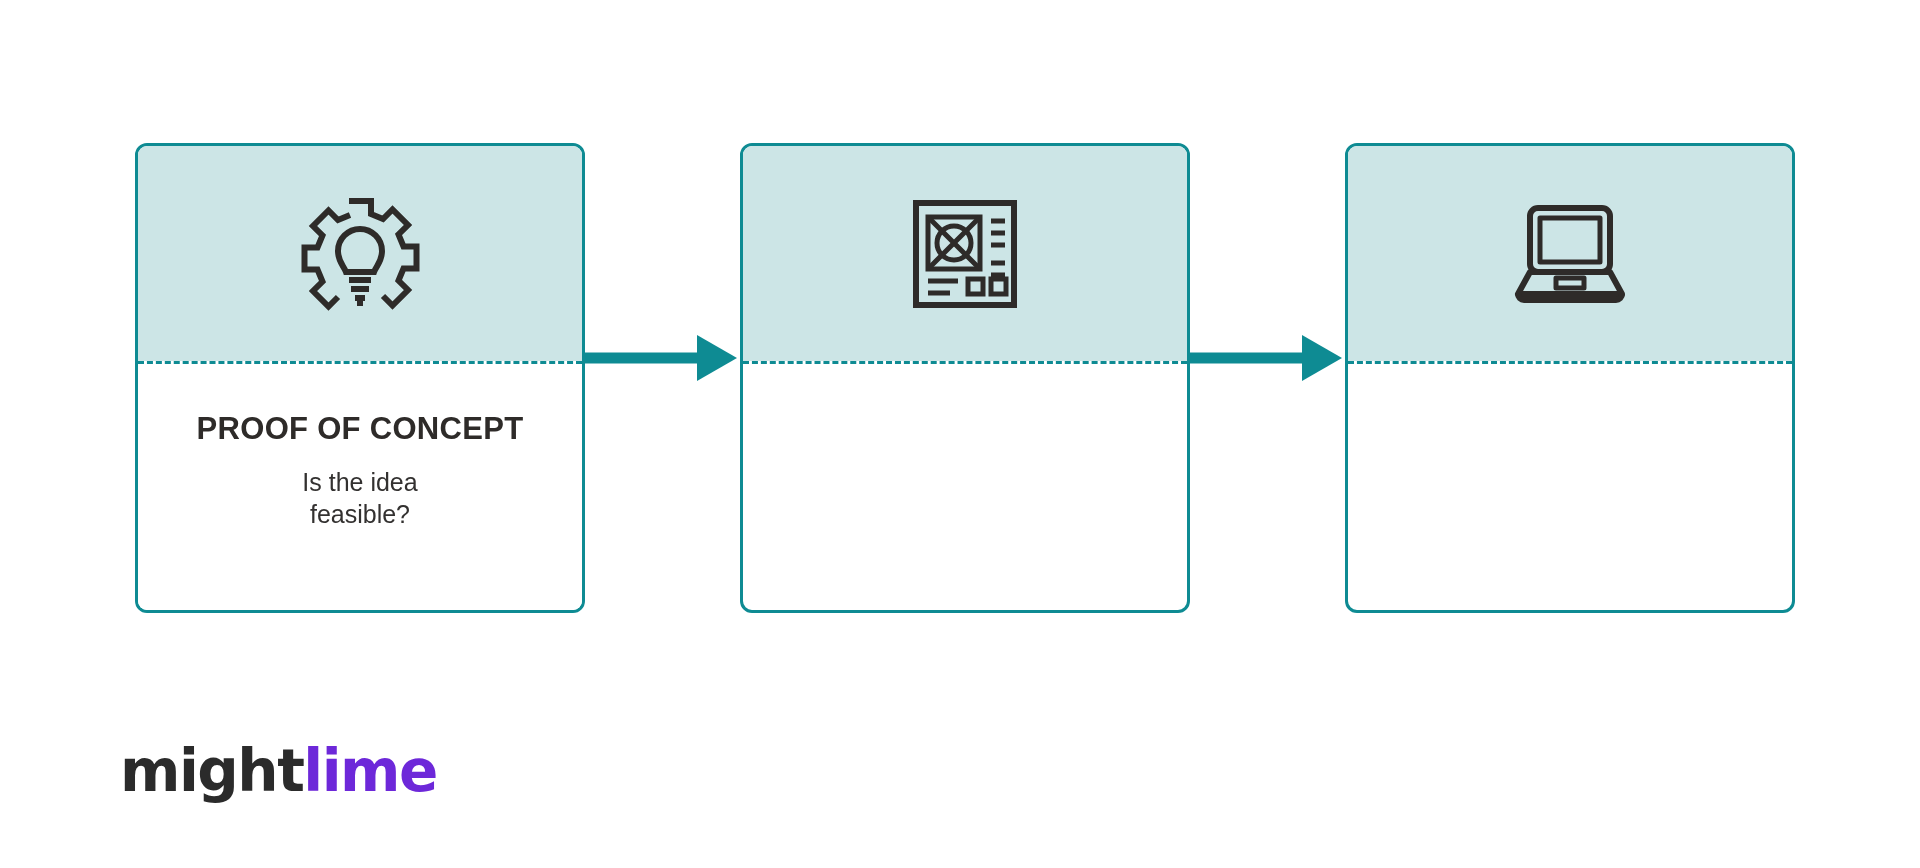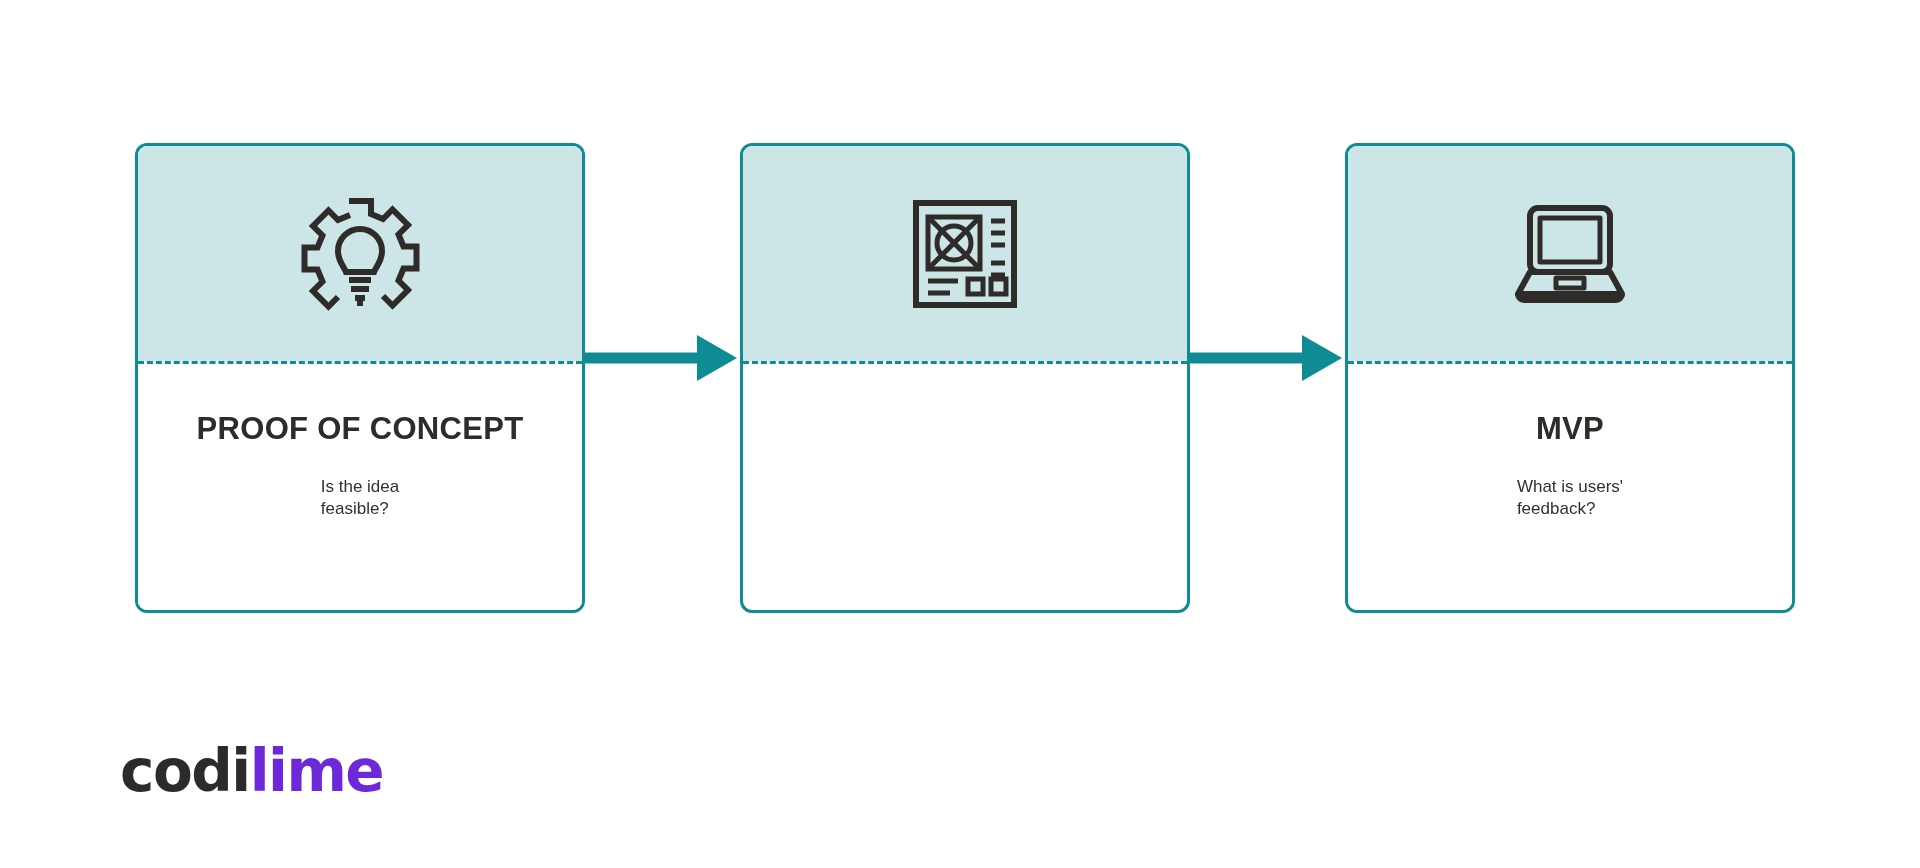--- a/index.html
+++ b/index.html
@@ -79,24 +79,25 @@
     font-size: 31px;
     font-weight: bold;
     color: #2e2b29;
     letter-spacing: 0.3px;
     text-align: center;
     line-height: 1.1;
     margin: 0;
   }
 
   .card-question {
-    margin-top: 30px;
-    font-size: 17px;
+    margin-top: 20px;
+    font-size: 25px;
     font-weight: normal;
     color: #333130;
+    text-align: center;
     line-height: 1.28;
     max-width: 330px;
     white-space: pre-line;
   }
 
   .icon-wrap {
     width: 130px;
     height: 120px;
     display: flex;
     align-items: center;
@@ -214,26 +215,21 @@
 
             <path d="M18 70 L6 92 h104 L98 70 Z"></path>
 
             <rect x="44" y="76" width="28" height="10" stroke-width="5"></rect>
 
             <path d="M6 92 a6 6 0 0 0 6 6 h92 a6 6 0 0 0 6 -6"></path>
           </svg>
         </div>
       </div>
       <div class="divider"></div>
-      <div class="card-bottom">
-        <div class="card-title">MVP</div>
-        <div class="card-question">What is users'
-feedback?</div>
-      </div>
     </div>
 
   </div>
 
   <div class="logo">
-    <span class="logo-codi">codi</span><span class="logo-lime">lime</span>
+    <span class="logo-codi">might</span><span class="logo-lime">lime</span>
   </div>
 
 </div>
 
 </body></html>

